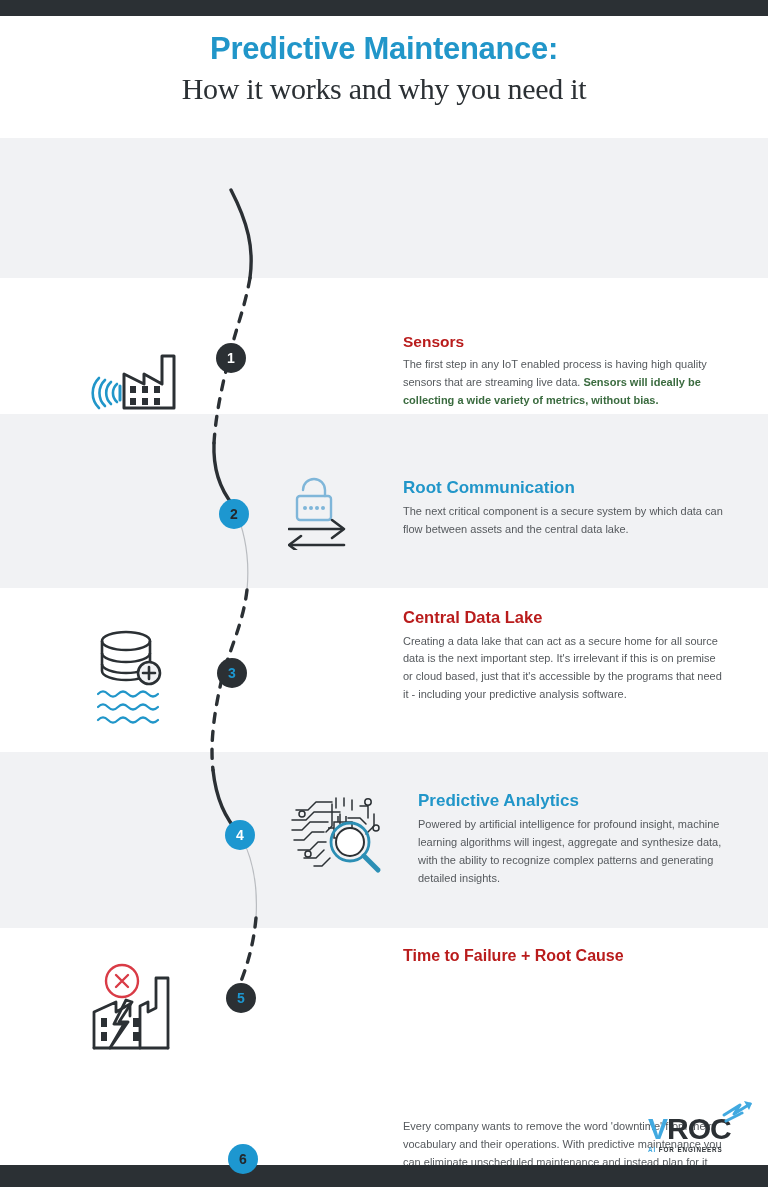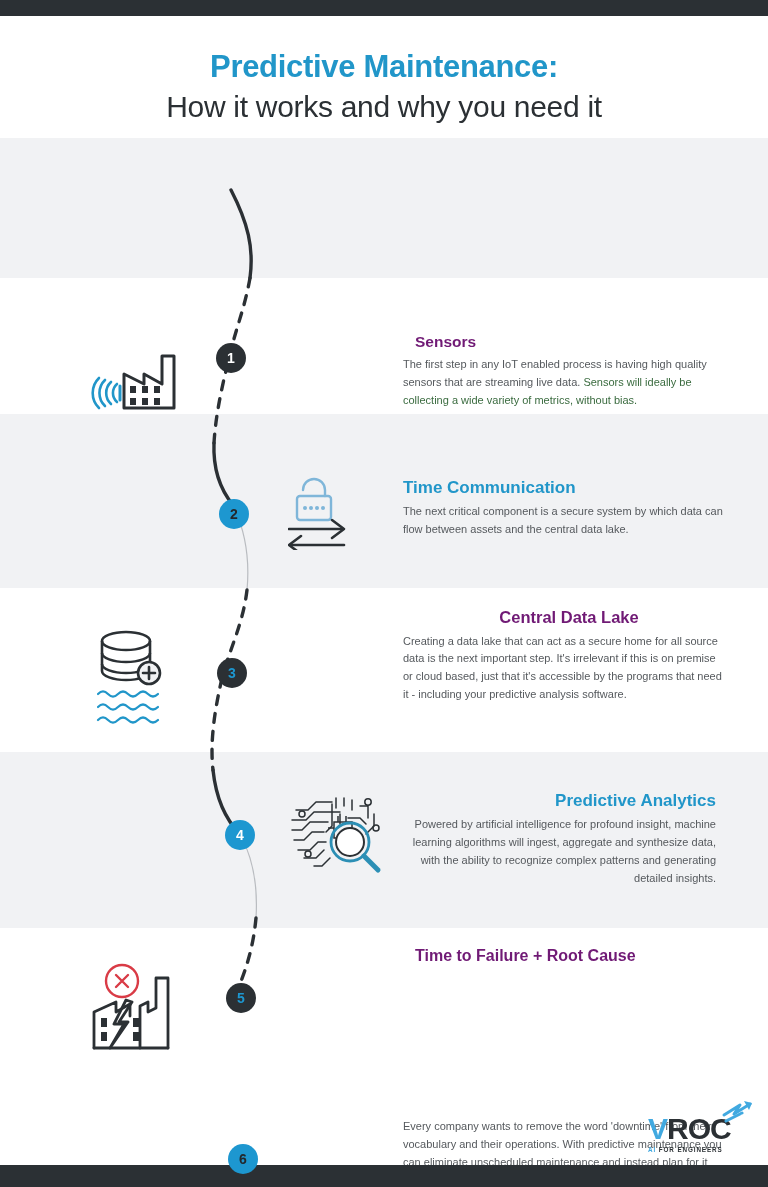--- a/index.html
+++ b/index.html
@@ -7,28 +7,28 @@
   body {
     font-family:"Liberation Sans", sans-serif;
     background:#ffffff;
     position:relative;
     overflow:hidden;
   }
   .topbar { height:16px; background:#2b3034; width:100%; }
   .bottombar { position:absolute; left:0; bottom:0; height:22px; background:#2b3034; width:100%; }
 
   
-  .header { height:152px; background:#fff; text-align:center; padding-top:33px; }
+  .header { height:152px; background:#fff; text-align:center; padding-top:15px; }
   .title-1 {
     font-size:31px; font-weight:bold; color:#2196c9; letter-spacing:-0.3px;
     line-height:1.15;
   }
   .title-2 {
     font-size:30px; font-weight:400; color:#2b3034; letter-spacing:-0.3px;
-    line-height:1.3; margin-top:2px;
+    line-height:1.3; margin-top:2px;font-family:Liberation Serif, serif;
   }
 
   
   .bands { position:absolute; left:0; top:138px; width:768px; height:1027px; }
   .band { position:absolute; left:0; width:768px; }
   .band.grey { background:#f1f2f4; }
   .band.white { background:#ffffff; }
 
   
   .pathlayer { position:absolute; left:0; top:138px; width:768px; height:1027px; pointer-events:none; }
@@ -41,24 +41,24 @@
     font-size:14px; font-weight:bold; z-index:5;
   }
   .marker.dark { background:#2b3034; }
   .marker.blue { background:#1d97d0; }
   .m-white { color:#ffffff; }
   .m-blue  { color:#1d97d0; }
   .m-dark  { color:#23282c; }
 
   .txt { position:absolute; width:320px; }
   .heading { font-size:15.5px; font-weight:bold; line-height:1.25; margin-bottom:5px; }
-  .heading.dark { color:#701a75;margin-left:12px; }
+  .heading.dark { color:#b91c1c; }
   .heading.blue { color:#2196c9; }
   .body { font-size:11px; line-height:1.62; color:#55595d; }
-  .body .green { color:#3a6b3f; }
+  .body .green { color:#3a6b3f;font-weight:bold; }
 
   .icon { position:absolute; }
 
   
   .logo { position:absolute; right:14px; bottom:34px; width:106px; text-align:left; }
   .logo-word { font-size:30px; font-weight:bold; color:#2b3034; letter-spacing:-1px; line-height:1; }
   .logo-word .v { color:#41a9e0; }
   .logo-tag { font-size:6.3px; font-weight:bold; letter-spacing:0.9px; color:#2b3034; margin-top:2px; }
   .logo-tag .ai { color:#41a9e0; }
   .logo-mark { position:absolute; right:0px; top:-13px; }
@@ -152,21 +152,21 @@
           <path d="M44,54 L56,63 L44,72"></path>
         <path d="M56,79 L3,79"></path>
           <path d="M13,70 L1,79 L13,88"></path>
       </g>
     </svg>
   </div>
   <div class="marker blue" style="left:219px; top:331px;">
     <span class="m-dark">2</span>
   </div>
   <div class="txt" style="left:403px; top:309px;">
-    <div class="heading blue" style="font-size:17px;">Time Communication</div>
+    <div class="heading blue" style="font-size:17px;">Root Communication</div>
     <div class="body">The next critical component is a secure system by which data can flow between assets and the central data lake.</div>
   </div>
 </div>
 
 <div class="step">
   <div class="icon" style="left:96px; top:458px;">
     <svg width="78" height="100" viewBox="0 0 78 100">
       <g stroke="#2b3034" stroke-width="2.6" fill="none">
         <ellipse cx="30" cy="15" rx="24" ry="9"></ellipse>
         <path d="M6,15 L6,45 C6,50 17,54 30,54 C43,54 54,50 54,45 L54,15"></path>
@@ -179,21 +179,21 @@
         <path d="M2,68 q5,-5 10,0 t10,0 t10,0 t10,0 t10,0 t10,0"></path>
         <path d="M2,81 q5,-5 10,0 t10,0 t10,0 t10,0 t10,0 t10,0"></path>
         <path d="M2,94 q5,-5 10,0 t10,0 t10,0 t10,0 t10,0 t10,0"></path>
       </g>
     </svg>
   </div>
   <div class="marker dark" style="left:217px; top:490px;">
     <span class="m-blue">3</span>
   </div>
   <div class="txt" style="left:403px; top:439px;">
-    <div class="heading dark" style="font-size:16.5px;text-align:center;">Central Data Lake</div>
+    <div class="heading dark" style="font-size:16.5px;">Central Data Lake</div>
     <div class="body">Creating a data lake that can act as a secure home for all source data is the next important step. It's irrelevant if this is on premise or cloud based, just that it's accessible by the programs that need it - including your predictive analysis software.</div>
   </div>
 </div>
 
 <div class="step">
   <div class="icon" style="left:288px; top:624px;">
     <svg width="98" height="82" viewBox="0 0 98 82">
       <g stroke="#2b3034" stroke-width="1.5" fill="none" stroke-linecap="round" stroke-linejoin="round">
         <path d="M8,18 L20,18 L28,10 L44,10"></path>
         <path d="M4,28 L18,28 L26,20 L52,20"></path>
@@ -220,21 +220,21 @@
         <path d="M50,30 L50,24 M58,30 L58,24 M46,36 L40,36 M64,38 L70,38"></path>
       </g>
       <circle cx="62" cy="50" r="19" fill="none" stroke="#2c8fb5" stroke-width="2.8"></circle>
       <circle cx="62" cy="50" r="14" fill="#ffffff" stroke="#2b3034" stroke-width="2"></circle>
       <path d="M76,64 L90,78" stroke="#2c8fb5" stroke-width="5" stroke-linecap="round"></path>
     </svg>
   </div>
   <div class="marker blue" style="left:225px; top:652px;">
     <span class="m-white">4</span>
   </div>
-  <div class="txt" style="left:396px; top:622px;text-align:right;">
+  <div class="txt" style="left:418px; top:622px;">
     <div class="heading blue" style="font-size:17px;">Predictive Analytics</div>
     <div class="body">Powered by artificial intelligence for profound insight, machine learning algorithms will ingest, aggregate and synthesize data, with the ability to recognize complex patterns and generating detailed insights.</div>
   </div>
 </div>
 
 <div class="step">
   <div class="icon" style="left:88px; top:792px;">
     <svg width="92" height="96" viewBox="0 0 92 96">
       <g stroke="#d93b46" stroke-width="2.4" fill="none" stroke-linecap="round">
         <circle cx="34" cy="21" r="16"></circle>

